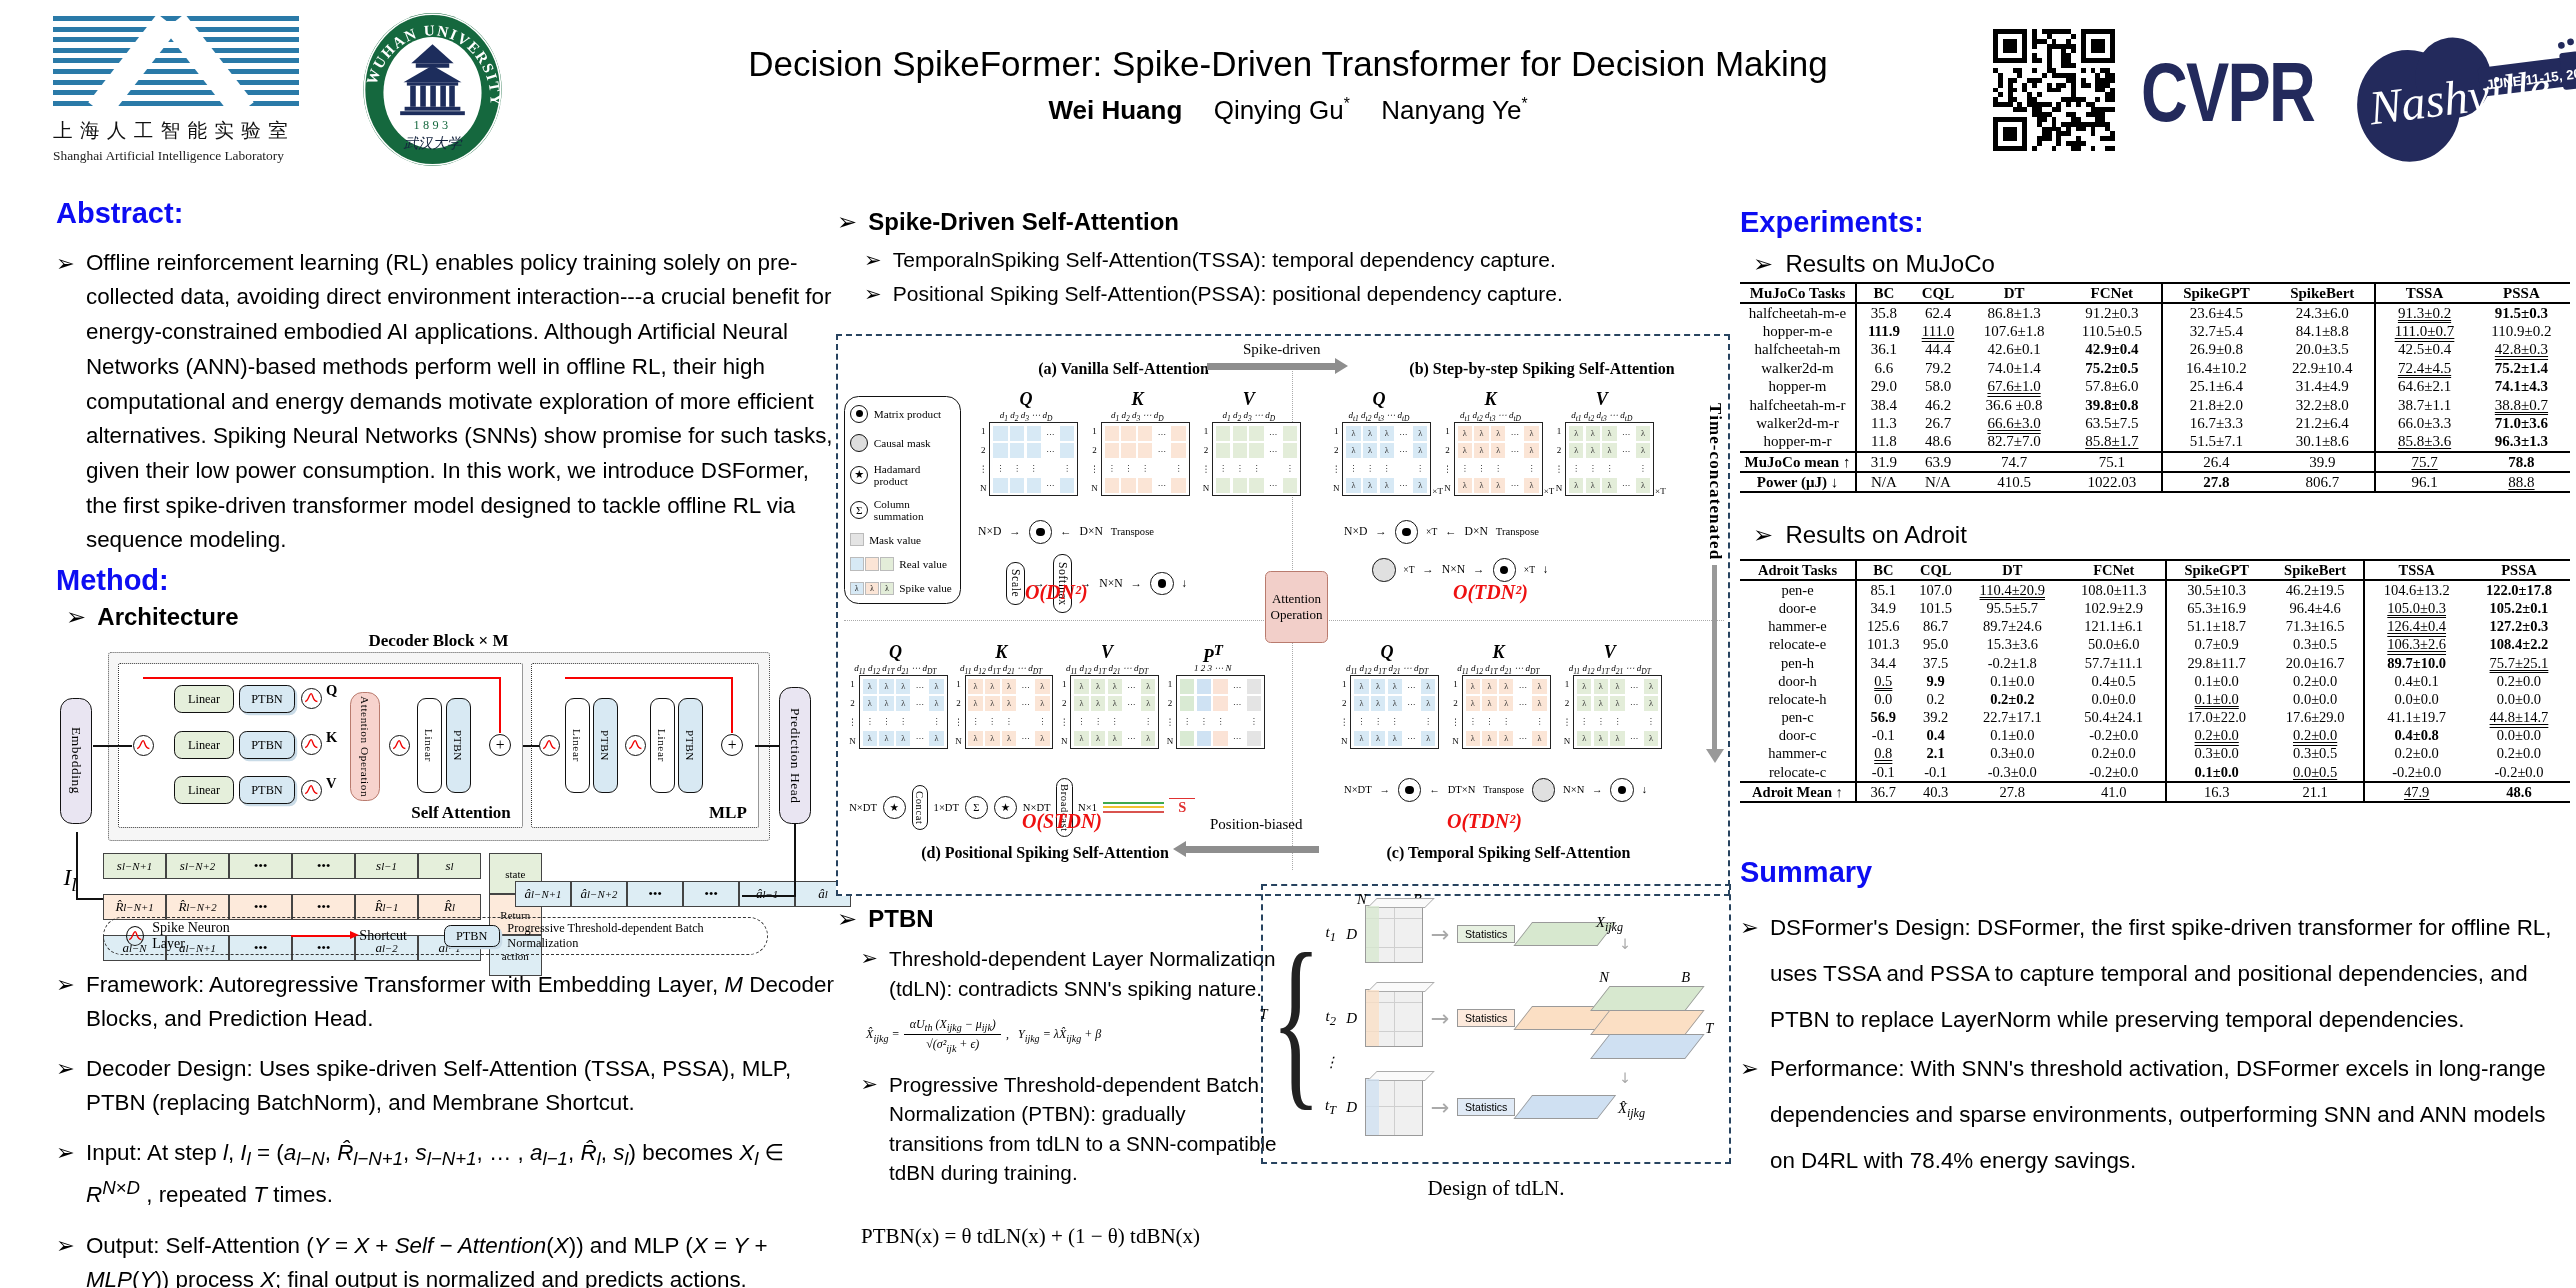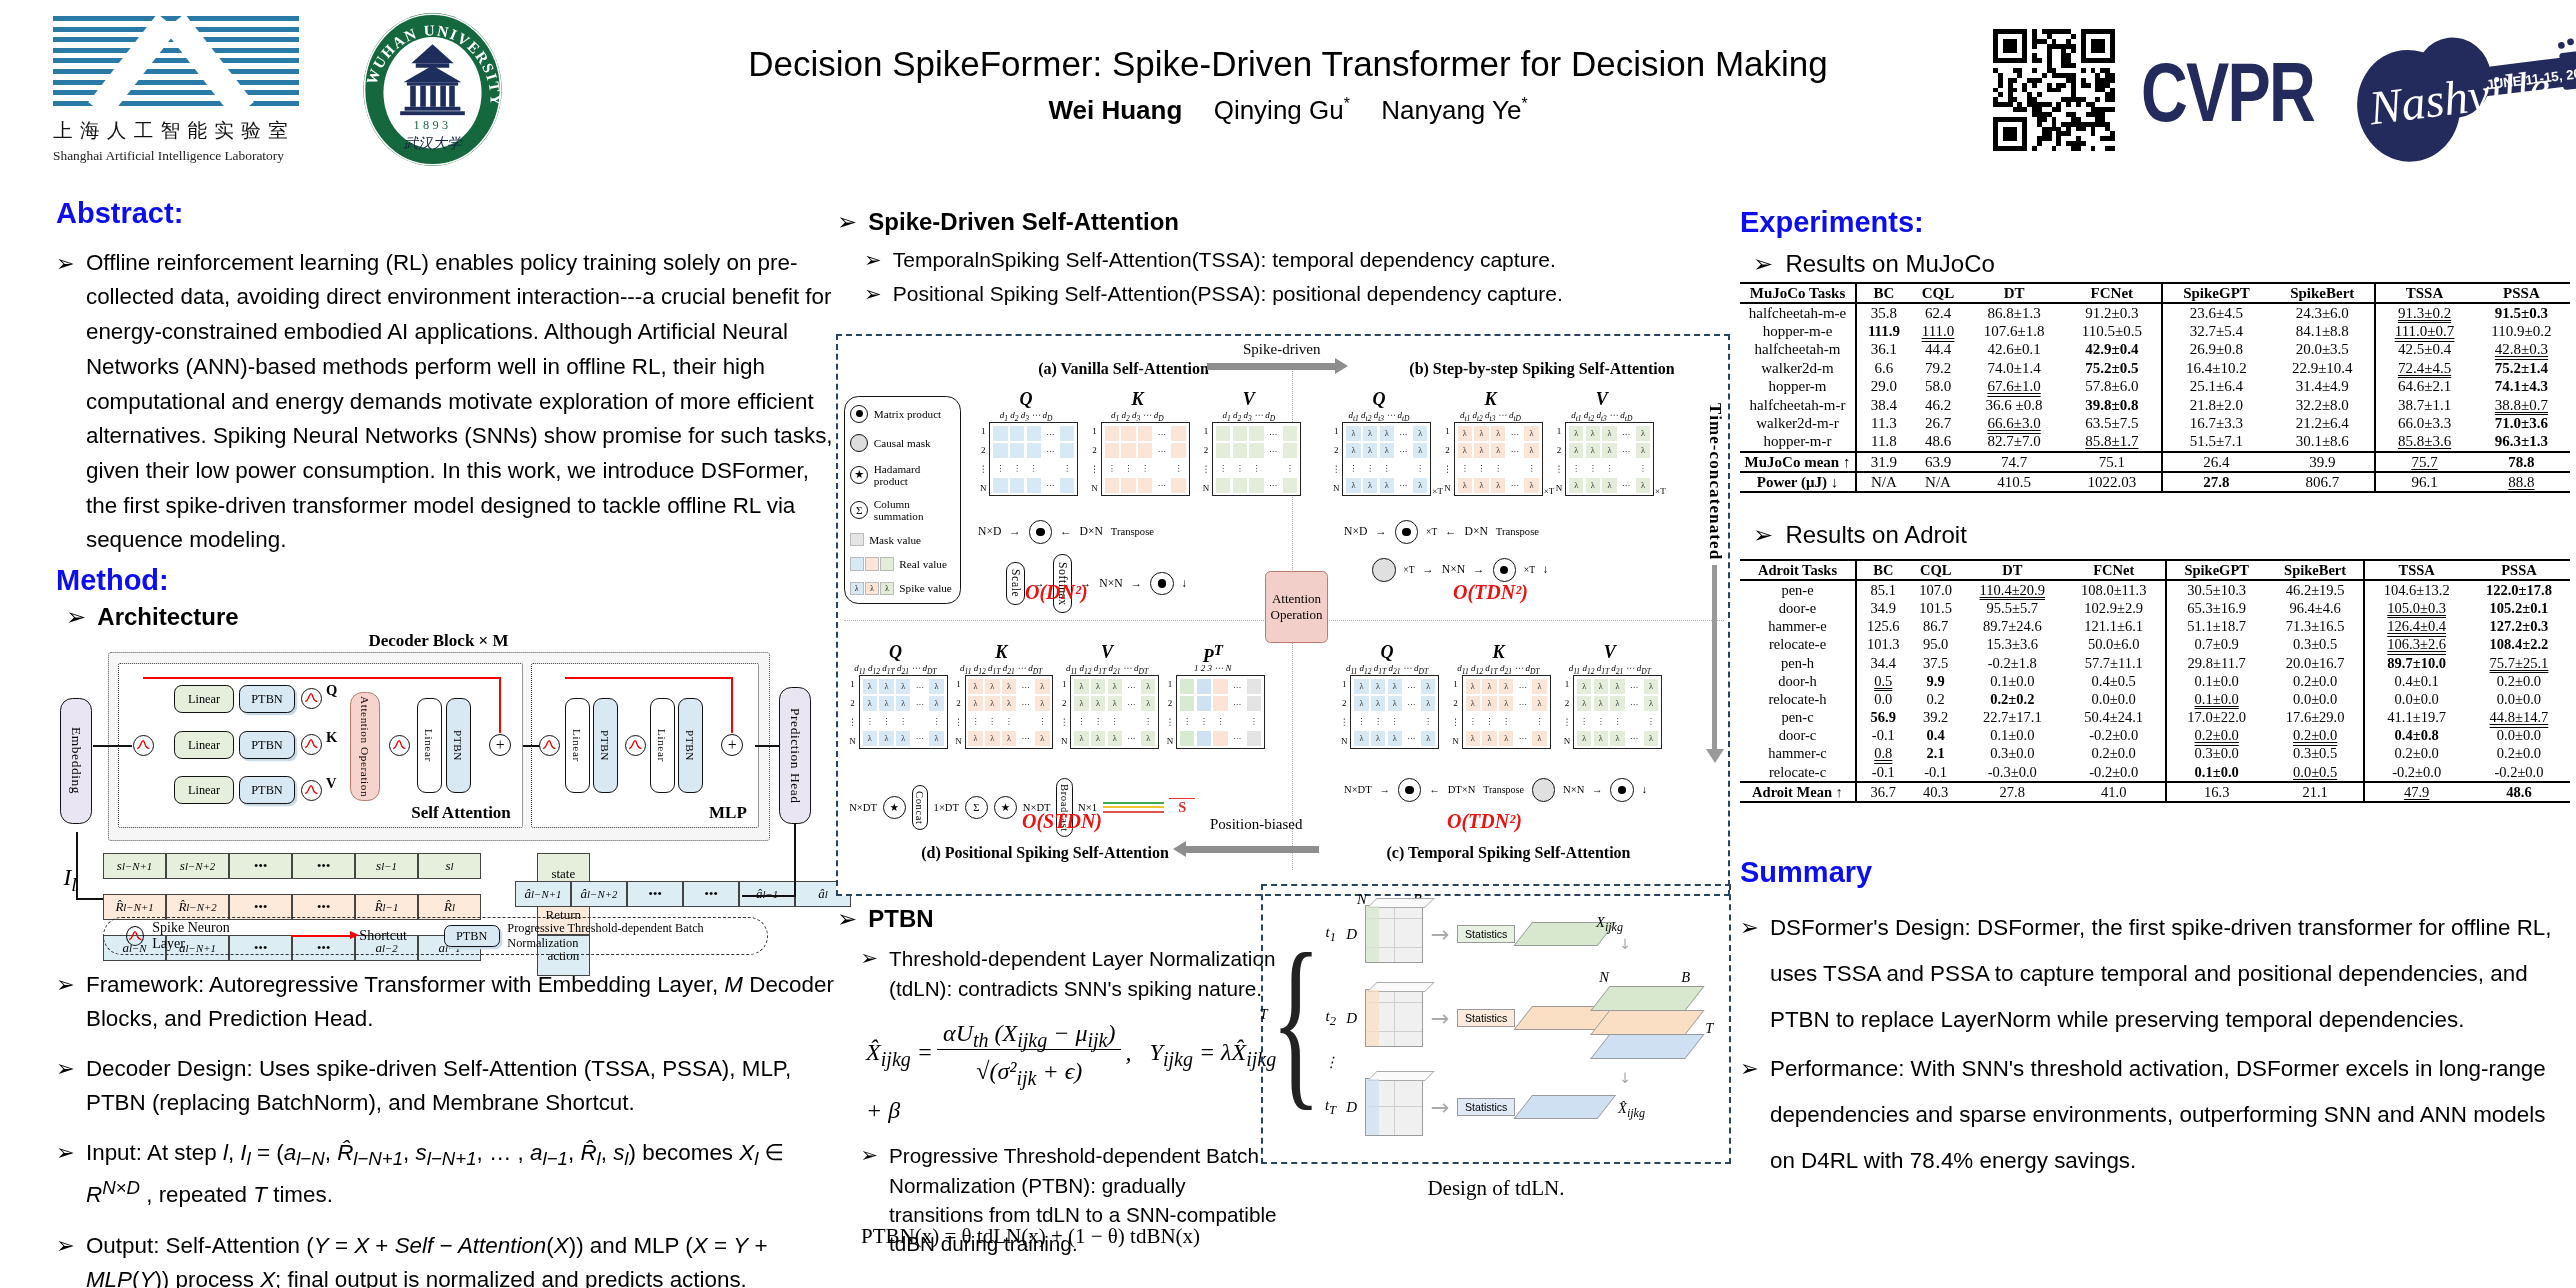--- a/index.html
+++ b/index.html
@@ -61,21 +61,21 @@
   .chip.linear { background:#e5efdb; }
   .chip.ptbnc { background:#d8e9f3; box-shadow:2.2px 2.2px 0 #c9dbe7; }
   .snl { position:absolute; width:21px; height:21px; border:1.1px solid #111; border-radius:50%; background:#fff; display:flex; align-items:center; justify-content:center; z-index:3; }
   .plus { position:absolute; width:22.4px; height:22.4px; border:1.1px solid #111; border-radius:50%; background:#fff; font-size:15.7px; display:flex; align-items:center; justify-content:center; z-index:3; }
   .qkv { position:absolute; font-size:14.5px; font-weight:bold; z-index:3; }
   .rline { position:absolute; background:#f80202; z-index:2; }
   .bline { position:absolute; background:#111; z-index:1; }
   .tokens { position:absolute; left:44px; top:222px; display:flex; }
   .tok-grid { display:grid; grid-template-columns:repeat(6,63px); }
   .tok-cell { height:26px; border:0.8px solid #444; display:flex; align-items:center; justify-content:center; font-size:13px; font-style:italic; }
-  .tok-label { width:53px; height:41px; border:0.8px solid #444; display:flex; align-items:center; justify-content:center; font-size:13px;margin-left:48px; }
+  .tok-label { width:53px; height:41px; border:0.8px solid #444; display:flex; align-items:center; justify-content:center; font-size:11px; }
   .row-green { background:#e5efdb; } .row-orange { background:#fdeadb; } .row-blue { background:#ddedf4; }
   .tok-labels { margin-left:7.8px; }
   .il { position:absolute; left:4.5px; top:233px; font-size:23.5px; font-style:italic; }
   .outstrip { position:absolute; left:456px; top:250px; display:flex; }
   .outstrip .tok-cell { width:56px; background:#ddedf4; }
   .arch-legend { position:absolute; left:44px; top:286px; width:665px; height:38px; border:1.7px dashed #333; border-radius:19px; display:flex; align-items:center; gap:14.5px; padding:0 22.4px; }
   .arch-legend .item { display:flex; align-items:center; gap:7.8px; font-size:14px; }
   .arch-legend .snl2 { position:static; width:20px; height:20px; border:1.1px solid #111; border-radius:50%; display:flex; align-items:center; justify-content:center; }
   .sarrow { width:61px; height:1.7px; background:#f80202; position:relative; }
   .sarrow::after { content:""; position:absolute; right:-7.8px; top:-3.9px; border-left:9px solid #f80202; border-top:4.5px solid transparent; border-bottom:4.5px solid transparent; }
@@ -123,21 +123,21 @@
   .timec .vlabel { writing-mode:vertical-rl; font-weight:bold; font-size:17px; letter-spacing:1.1px; }
   .timec .stem { width:5.6px; height:184px; background:#999; margin-top:4.5px; }
   .timec .head { border-top:14.5px solid #999; border-left:9px solid transparent; border-right:9px solid transparent; }
   .tri3 { display:flex; flex-direction:column; gap:2.2px; }
   .tri3 span { display:block; width:61px; height:2.2px; }
   .sred { color:#e03131; font-size:14.5px; font-weight:bold; border-top:1.1px solid #e03131; padding:0 9px; }
 
   .ptbn { position:absolute; left:837px; top:905px; width:442px; }
   .ptbn .bullets { margin-top:11.2px; margin-left:23.5px; font-size:20.7px; line-height:1.42; }
   .ptbn .bullet { margin-bottom:13.4px; }
-  .formula { font-family:"Liberation Serif",serif; font-size:24px; margin:5.6px 0 14.5px 5.6px; font-style:italic; }
+  .formula { font-family:"Liberation Serif",serif; font-size:12px; margin:5.6px 0 14.5px 5.6px; font-style:italic; }
   .frac { display:inline-block; vertical-align:middle; text-align:center; margin:0 4.5px; }
   .frac .num { padding:0 5.6px 2.2px; border-bottom:1.1px solid #000; }
   .frac .den { padding-top:2.2px; }
   .ptbn-eq { position:absolute; left:861px; top:1224px; font-family:"Liberation Serif",serif; font-size:21px; }
 
   
   .tdln { position:absolute; left:1261px; top:884px; width:470px; }
   .tdln-box { width:470px; height:280px; border:2.8px dashed #27435f; position:relative; font-family:"Liberation Serif",serif; }
   .tdln-cap { text-align:center; font-family:"Liberation Serif",serif; font-size:21px; margin-top:12.3px; }
   .tdr { position:absolute; display:flex; align-items:center; gap:7.8px; }

